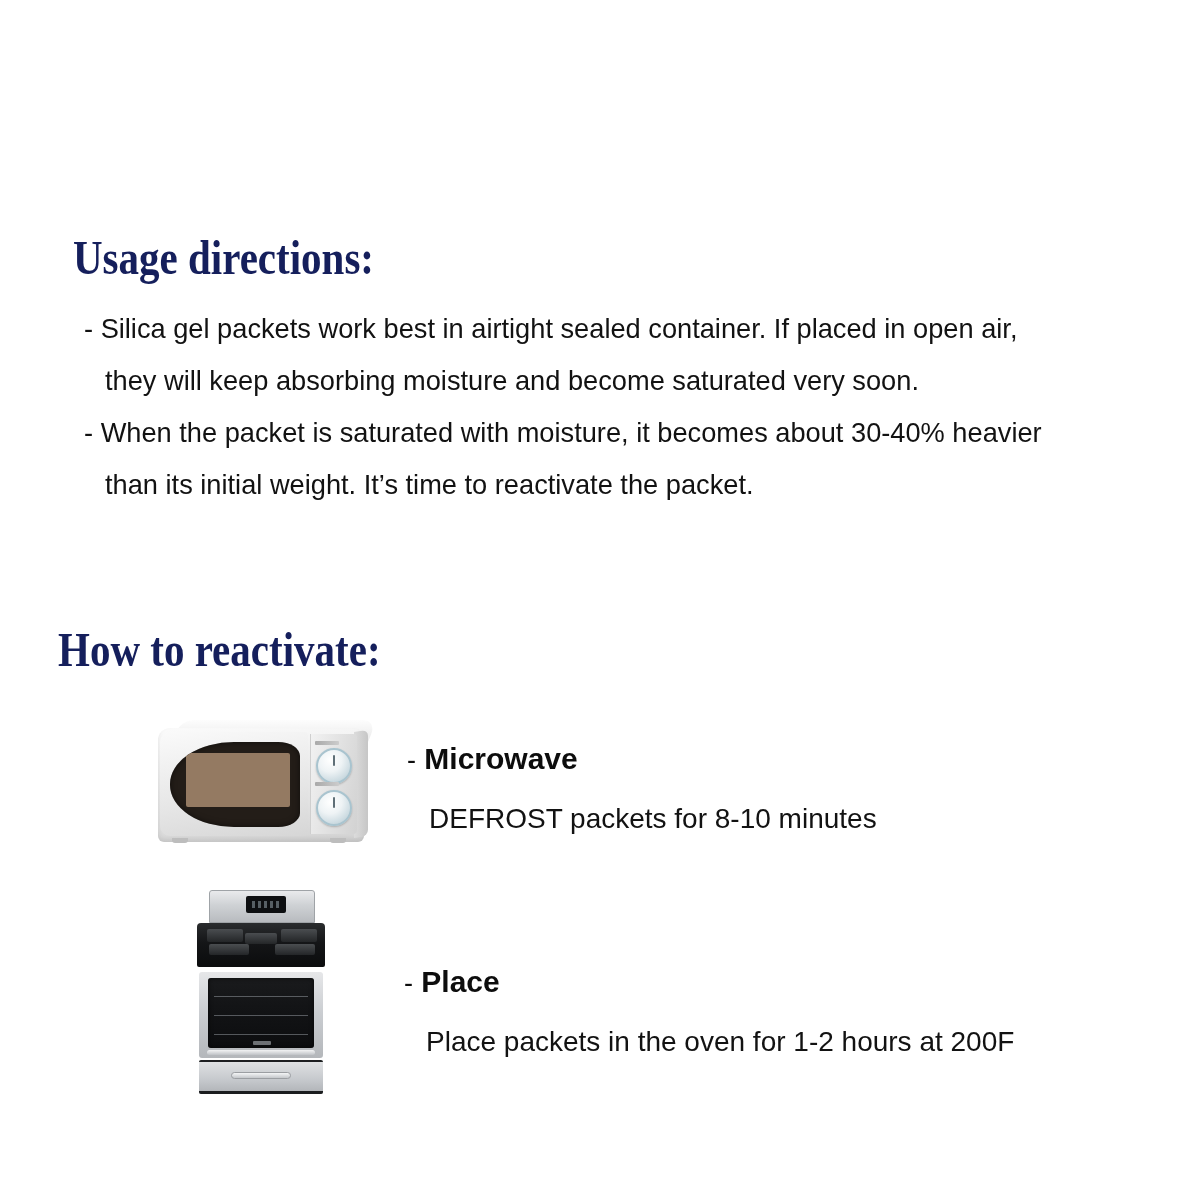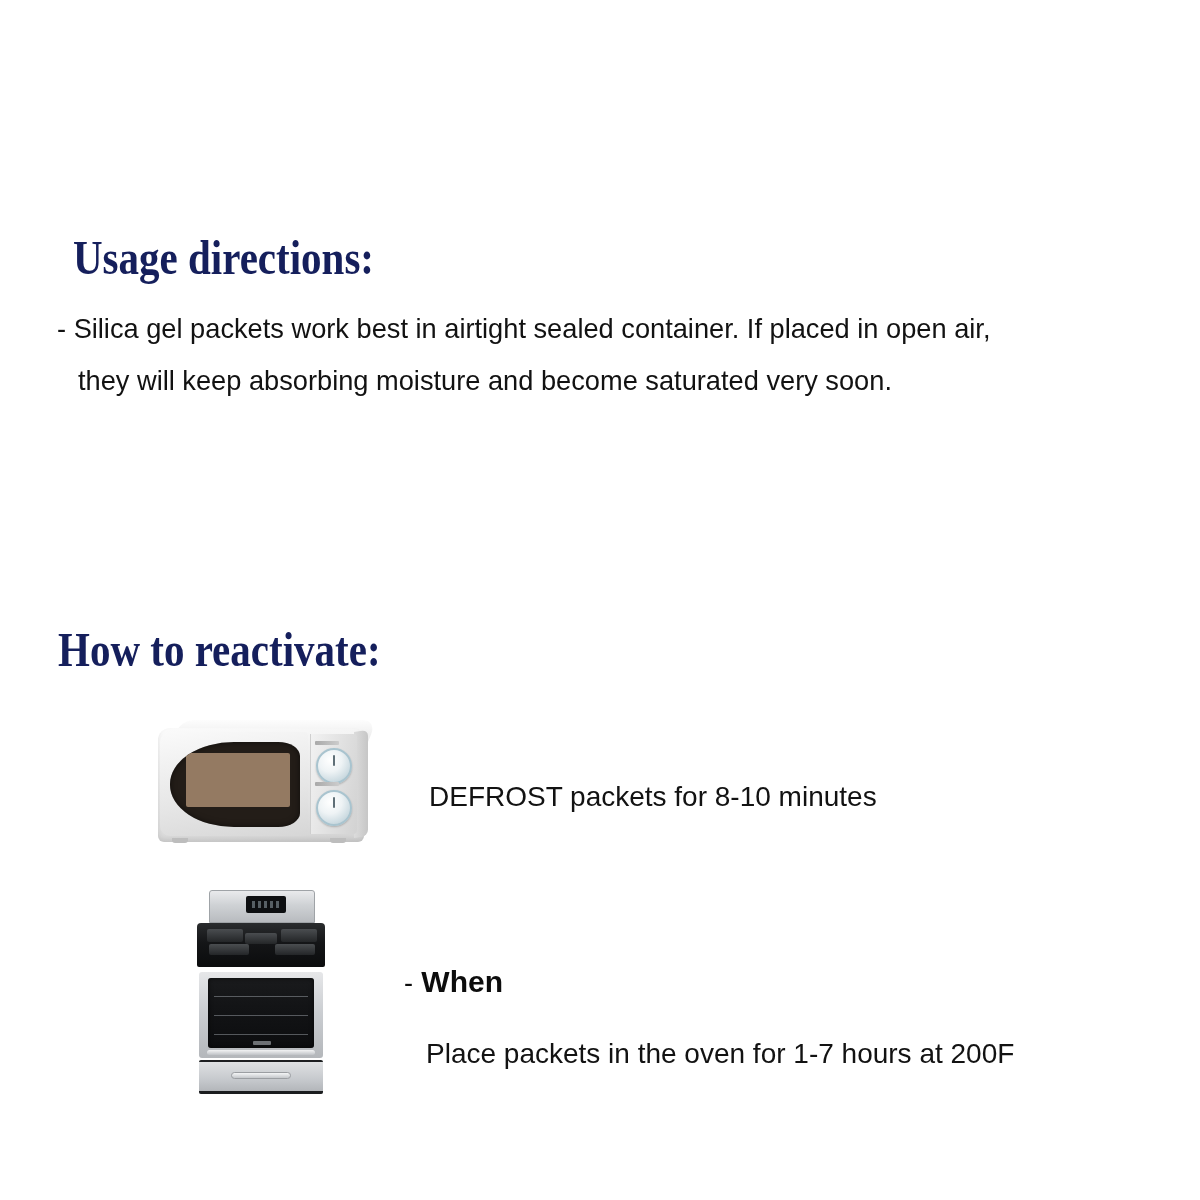--- a/index.html
+++ b/index.html
@@ -59,21 +59,21 @@
     white-space: nowrap;
     transform: scaleY(1.16);
     transform-origin: left center;
   }
   #h-usage   { left: 73px;  top: 238px; }
   #h-react   { left: 58px;  top: 630px; }
 
   
   .bullets {
     position: absolute;
-    left: 57px;
+    left: 84px;
     top: 302px;
     width: 1090px;
   }
   .bullet {
     margin: 0 0 0 0;
   }
   .bline {
     color: #121212;
     font-family: "Liberation Sans", sans-serif;
     font-size: 28.5px;
@@ -101,21 +101,21 @@
   .react-title .dash {
     font-weight: normal;
     font-size: 27px;
   }
   .react-desc {
     color: #121212;
     font-family: "Liberation Sans", sans-serif;
     font-size: 28px;
     line-height: 1.1;
     white-space: nowrap;
-    margin-top: 40px;
+    margin-top: 28px;
     padding-left: 22px;
   }
 
   
   .microwave {
     position: absolute;
     left: 158px;
     top: 720px;
     width: 214px;
     height: 128px;
@@ -364,20 +364,24 @@
   <div class="section-heading" id="h-usage">Usage directions:</div>
 
   <div class="bullets">
 
     <div class="bullet">
       <div class="bline">- Silica gel packets work best in airtight sealed container. If placed in open air,</div>
       <div class="bline indent">they will keep absorbing moisture and become saturated very soon.</div>
     </div>
 
 
+    <div class="bullet">
+      <div class="bline">- When the packet is saturated with moisture, it becomes about 30-40% heavier</div>
+      <div class="bline indent">than its initial weight. It’s time to reactivate the packet.</div>
+    </div>
 
   </div>
 
   <div class="section-heading" id="h-react">How to reactivate:</div>
 
   <div class="microwave">
     <div class="mw-top"></div>
     <div class="mw-body"></div>
     <div class="mw-right"></div>
     <div class="mw-door">
@@ -389,20 +393,24 @@
       <div class="mw-slot s1"></div>
       <div class="mw-knob k1"></div>
       <div class="mw-slot s2"></div>
       <div class="mw-knob k2"></div>
     </div>
     <div class="mw-foot f1"></div>
     <div class="mw-foot f2"></div>
   </div>
 
   <div class="react-text" id="txt-microwave">
+    <div class="react-title">
+      <span class="dash">-</span>
+      <span>Microwave</span>
+    </div>
     <div class="react-desc">DEFROST packets for 8-10 minutes</div>
   </div>
 
   <div class="oven">
     <div class="ov-backsplash">
       <div class="ov-display"></div>
     </div>
     <div class="ov-cooktop">
       <div class="ov-grate g1"></div>
       <div class="ov-grate g2"></div>
@@ -428,18 +436,18 @@
     </div>
     <div class="ov-drawer">
       <div class="ov-drawer-handle"></div>
     </div>
     <div class="ov-base"></div>
   </div>
 
   <div class="react-text" id="txt-oven">
     <div class="react-title">
       <span class="dash">-</span>
-      <span>When</span>
-    </div>
-    <div class="react-desc">Place packets in the oven for 1-7 hours at 200F</div>
+      <span>Place</span>
+    </div>
+    <div class="react-desc">Place packets in the oven for 1-2 hours at 200F</div>
   </div>
 
 </div>
 
 </body></html>

